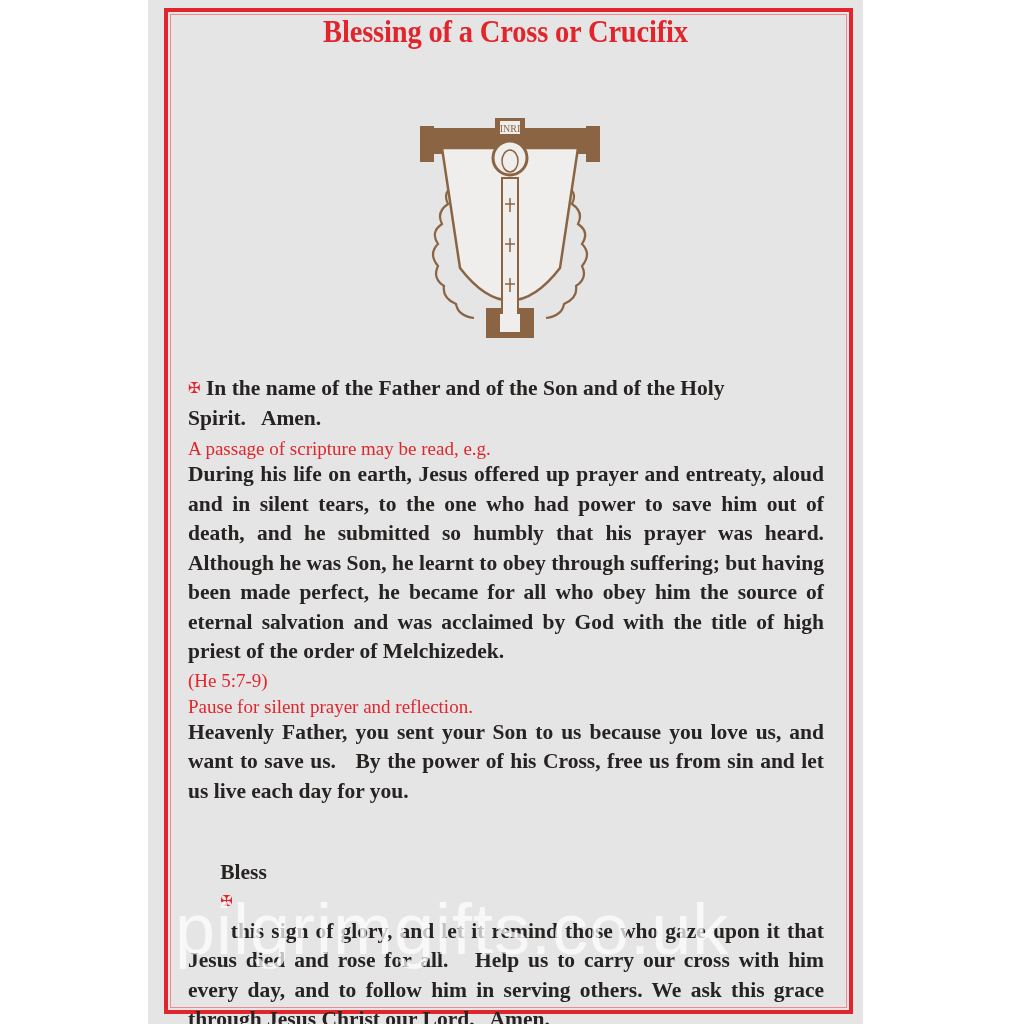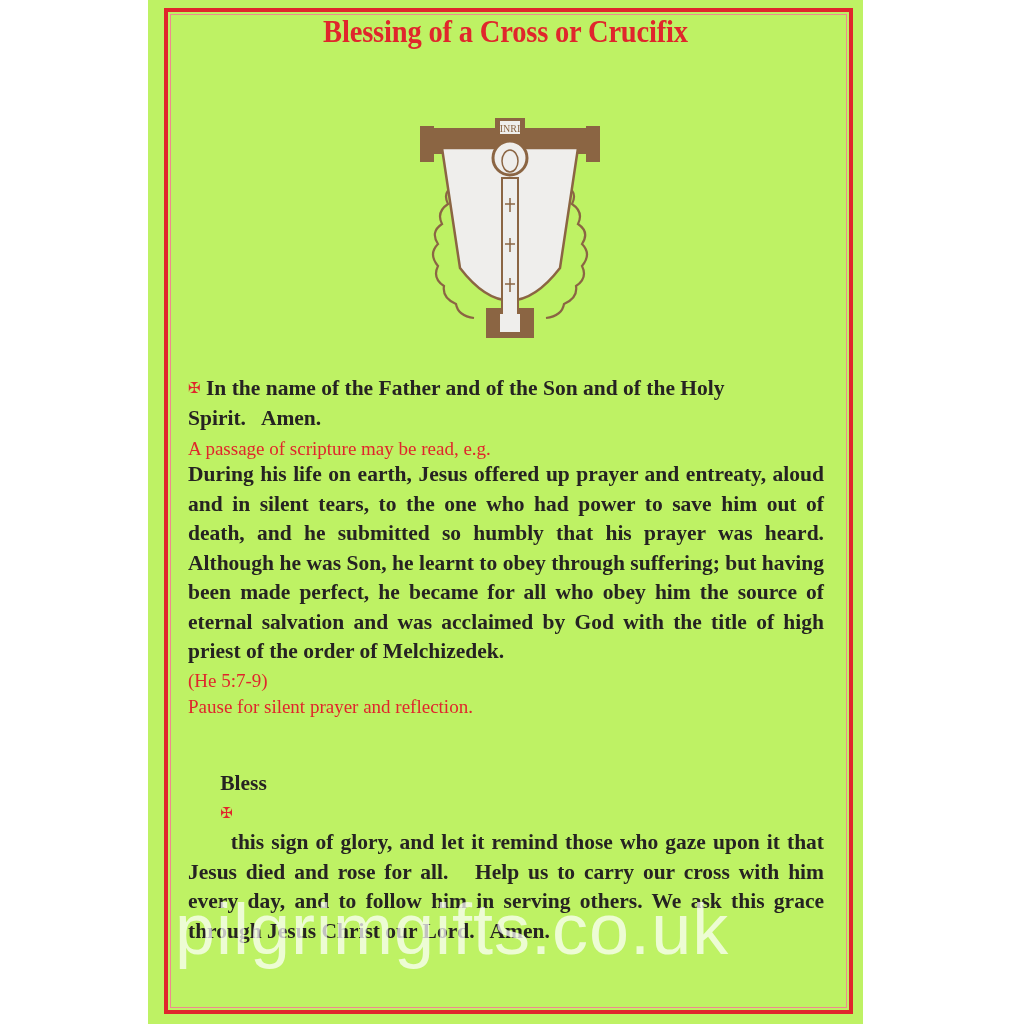--- a/index.html
+++ b/index.html
@@ -2,21 +2,21 @@
 <html><head>
 <meta charset="utf-8">
 <style>
   html, body { margin:0; padding:0; }
   body {
     width:1024px; height:1024px; background:#ffffff; position:relative; overflow:hidden;
     font-family:"Liberation Serif", serif;
   }
   .card {
     position:absolute; left:148px; top:0; width:715px; height:1024px;
-    background:#bef264;
+    background:#e5e5e5;
   }
   .border-outer {
     position:absolute; left:16px; top:8px; right:10px; bottom:10px;
     border:4px solid #e0262c;
   }
   .border-inner {
     position:absolute; left:22px; top:14px; right:16px; bottom:16px;
     border:1.5px solid #f08a8e;
   }
   .title {
@@ -91,20 +91,21 @@
   <div class="text" style="top:374px;">
     <p>
       <span class="cross-mark">✠</span>
       <span>In the name of the Father and of the Son and of the Holy</span><br>
       <span style="white-space:pre;">Spirit.   Amen.</span>
     </p>
     <p class="red" style="margin-top:4px;">A passage of scripture may be read, e.g.</p>
     <p style="white-space:pre-wrap;">During his life on earth, Jesus offered up prayer and entreaty, aloud and in silent tears, to the one who had power to save him out of death, and he submitted so humbly that his prayer was heard.   Although he was Son, he learnt to obey through suffering; but having been made perfect, he became for all who obey him the source of eternal salvation and was acclaimed by God with the title of high priest of the order of Melchizedek.</p>
     <p class="red" style="margin-left:0;margin-top:2px;">(He 5:7-9)</p>
     <p class="red" style="margin-top:3px;">Pause for silent prayer and reflection.</p>
+    <p style="white-space:pre-wrap;">Heavenly Father, you sent your Son to us because you love us, and want to save us.   By the power of his Cross, free us from sin and let us live each day for you.</p>
     <p style="margin-top:22px;white-space:pre-wrap;">
       <span>Bless</span>
       <span class="cross-mark">✠</span>
       <span>this sign of glory, and let it remind those who gaze upon it that Jesus died and rose for all.   Help us to carry our cross with him every day, and to follow him in serving others. We ask this grace through Jesus Christ our Lord.   Amen.</span>
     </p>
 
   </div>
 </div>
 
 <div class="watermark">pilgrimgifts.co.uk</div>

